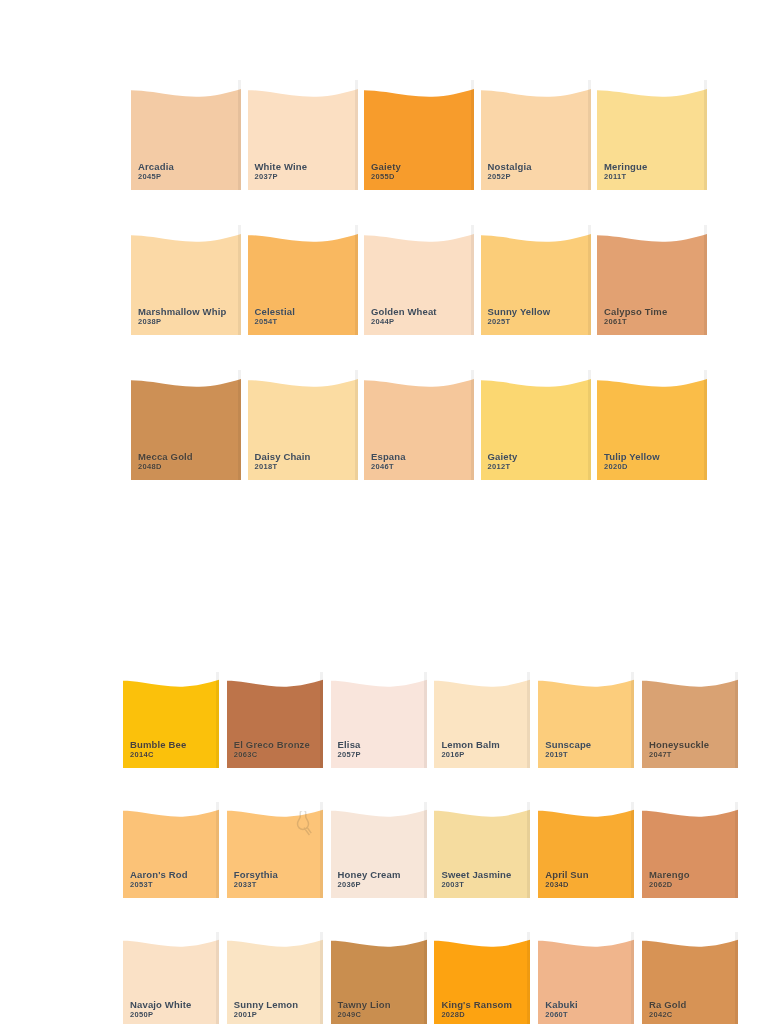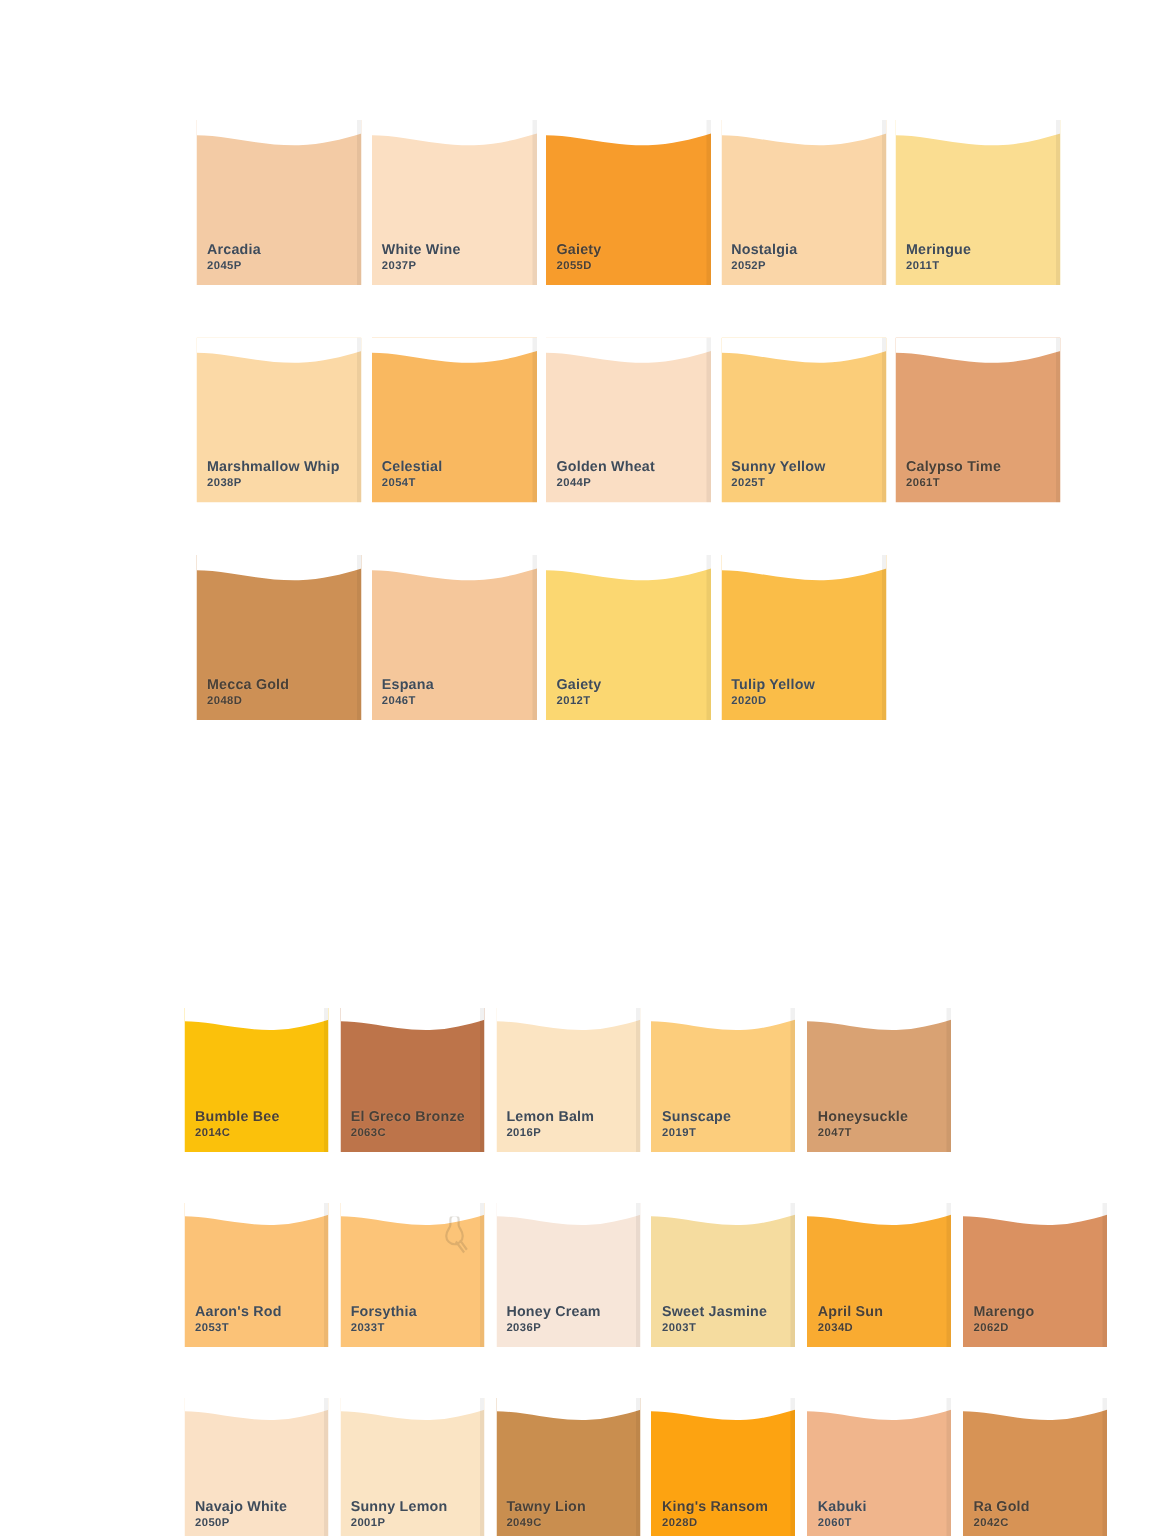--- a/index.html
+++ b/index.html
@@ -253,20 +253,31 @@
           <svg class="swatch-wave" viewBox="0 0 100 90" preserveAspectRatio="none">
             <path d="M0,0 L100,0 L100,46 C88,66 76,84 62,86 C48,88 34,74 20,62 C13,56 6,52 0,52 Z" fill="#ffffff"></path>
           </svg>
           <div class="swatch-edge"></div>
           <div class="swatch-label">
             <span class="swatch-name">Mecca Gold</span>
             <span class="swatch-code">2048D</span>
           </div>
         </div>
         <div class="swatch">
+          <div class="swatch-color" style="background: rgb(251, 220, 162);"></div>
+          <svg class="swatch-wave" viewBox="0 0 100 90" preserveAspectRatio="none">
+            <path d="M0,0 L100,0 L100,46 C88,66 76,84 62,86 C48,88 34,74 20,62 C13,56 6,52 0,52 Z" fill="#ffffff"></path>
+          </svg>
+          <div class="swatch-edge"></div>
+          <div class="swatch-label">
+            <span class="swatch-name">Daisy Chain</span>
+            <span class="swatch-code">2018T</span>
+          </div>
+        </div>
+        <div class="swatch">
           <div class="swatch-color" style="background: rgb(245, 199, 155);"></div>
           <svg class="swatch-wave" viewBox="0 0 100 90" preserveAspectRatio="none">
             <path d="M0,0 L100,0 L100,46 C88,66 76,84 62,86 C48,88 34,74 20,62 C13,56 6,52 0,52 Z" fill="#ffffff"></path>
           </svg>
           <div class="swatch-edge"></div>
           <div class="swatch-label">
             <span class="swatch-name">Espana</span>
             <span class="swatch-code">2046T</span>
           </div>
         </div>
@@ -313,20 +324,31 @@
           <svg class="swatch-wave" viewBox="0 0 100 90" preserveAspectRatio="none">
             <path d="M0,0 L100,0 L100,46 C88,66 76,84 62,86 C48,88 34,74 20,62 C13,56 6,52 0,52 Z" fill="#ffffff"></path>
           </svg>
           <div class="swatch-edge"></div>
           <div class="swatch-label">
             <span class="swatch-name">El Greco Bronze</span>
             <span class="swatch-code">2063C</span>
           </div>
         </div>
         <div class="swatch">
+          <div class="swatch-color" style="background: rgb(249, 229, 220);"></div>
+          <svg class="swatch-wave" viewBox="0 0 100 90" preserveAspectRatio="none">
+            <path d="M0,0 L100,0 L100,46 C88,66 76,84 62,86 C48,88 34,74 20,62 C13,56 6,52 0,52 Z" fill="#ffffff"></path>
+          </svg>
+          <div class="swatch-edge"></div>
+          <div class="swatch-label">
+            <span class="swatch-name">Elisa</span>
+            <span class="swatch-code">2057P</span>
+          </div>
+        </div>
+        <div class="swatch">
           <div class="swatch-color" style="background: rgb(251, 228, 194);"></div>
           <svg class="swatch-wave" viewBox="0 0 100 90" preserveAspectRatio="none">
             <path d="M0,0 L100,0 L100,46 C88,66 76,84 62,86 C48,88 34,74 20,62 C13,56 6,52 0,52 Z" fill="#ffffff"></path>
           </svg>
           <div class="swatch-edge"></div>
           <div class="swatch-label">
             <span class="swatch-name">Lemon Balm</span>
             <span class="swatch-code">2016P</span>
           </div>
         </div>

